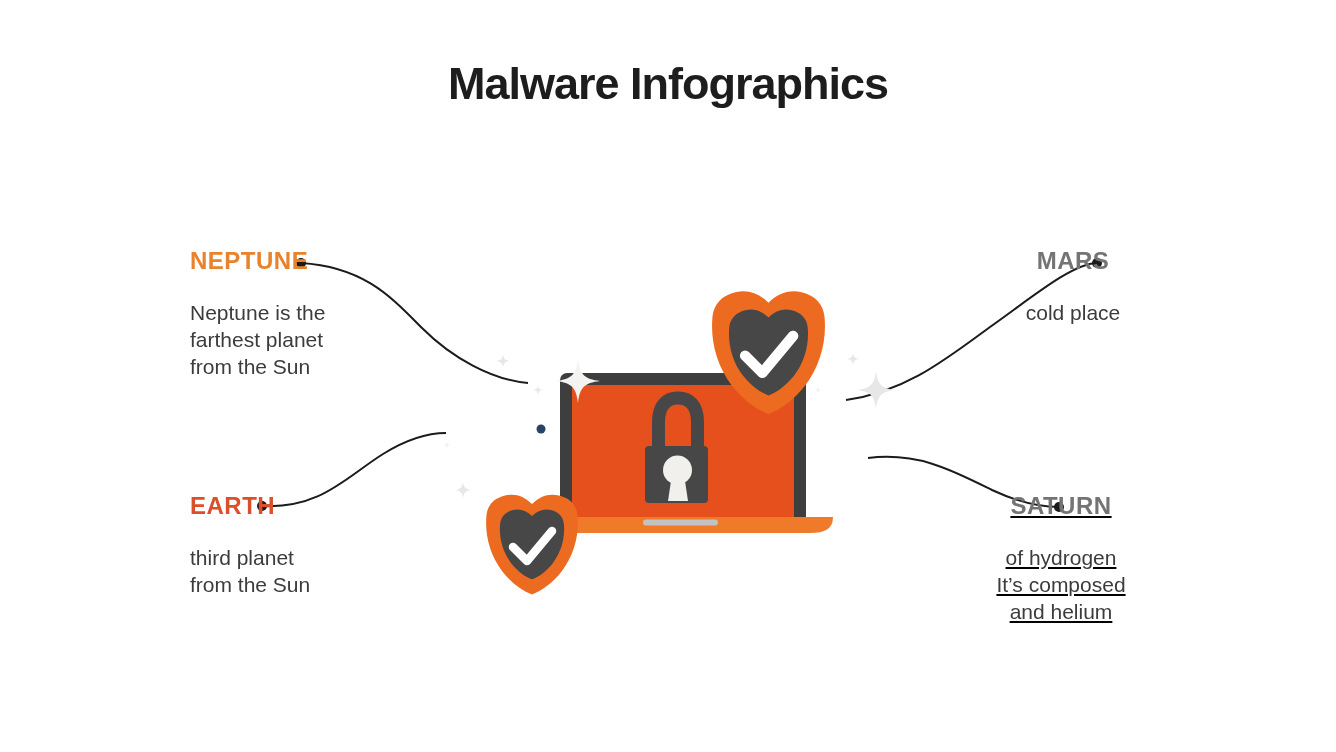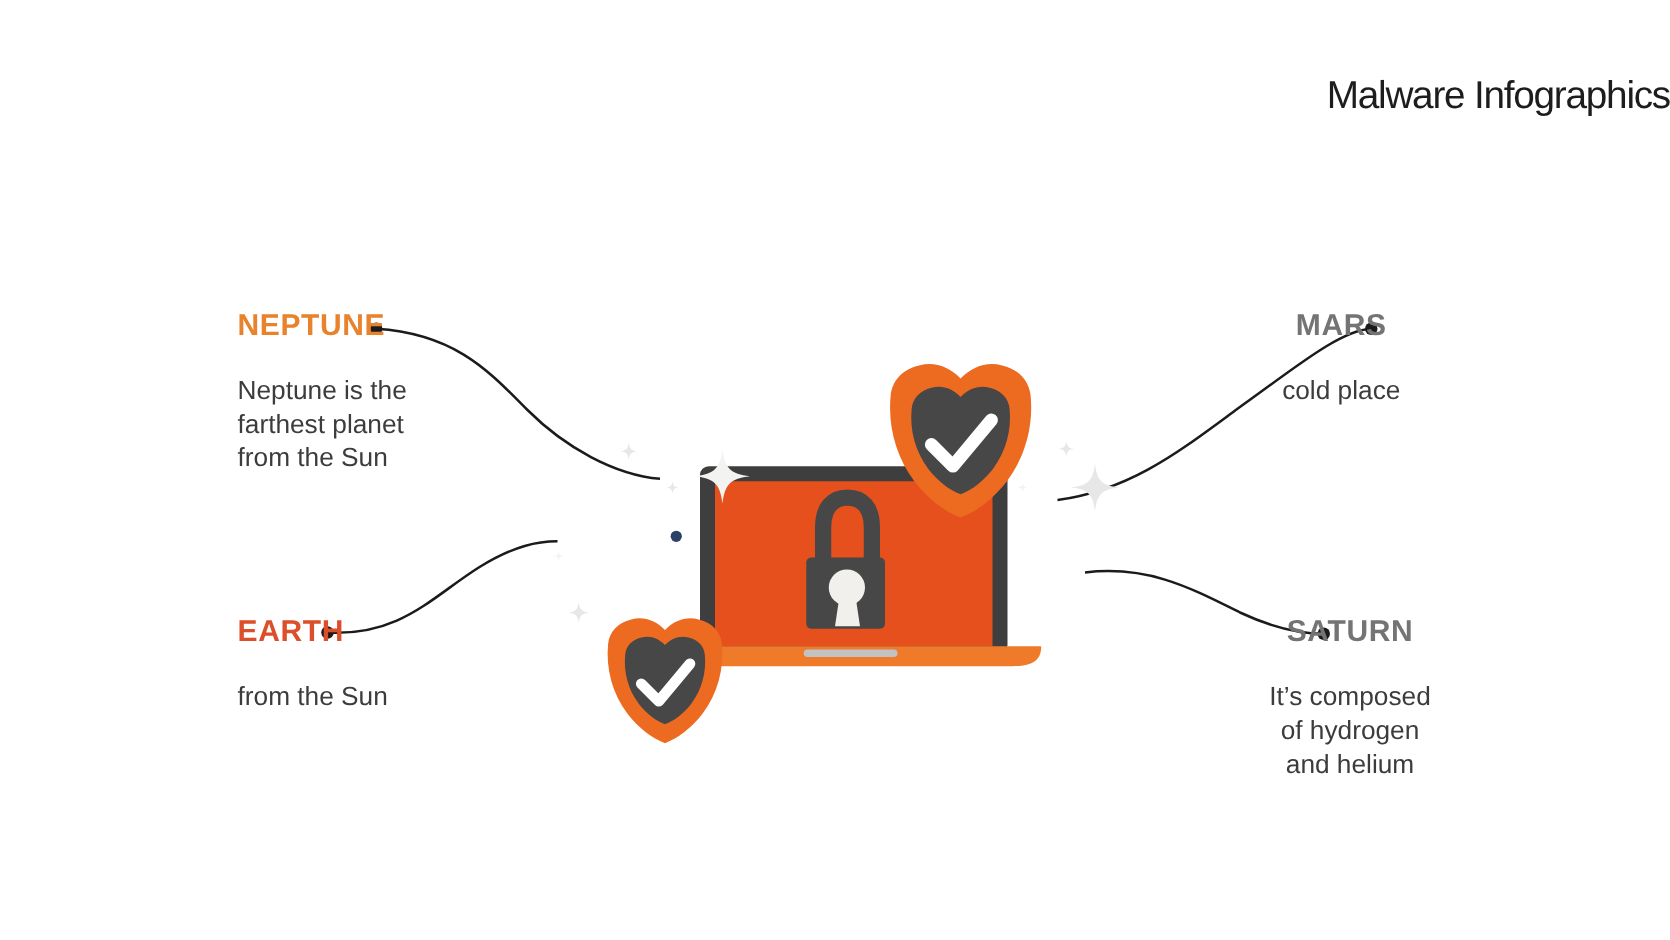--- a/index.html
+++ b/index.html
@@ -2,37 +2,37 @@
 <html style="--background: #ffffff; --title-text: #1d1d1d; --body-text: #3c3c3c; --neptune-label: #e8822c; --earth-label: #dc4f2b; --mars-label: #747474; --saturn-label: #747474; --connector: #1b1b1b; --bezel-gray: #3e3e3e; --screen-orange: #e5501d; --base-orange: #ef7b2a; --trackpad-gray: #c2c2c2; --shield-orange: #ed6b21; --dark-gray: #474747; --keyhole-white: #f1f0ec; --sparkle-gray: #e7e7e7; --sparkle-white: #f3f3f1; --blue-dot: #2b4265;"><head>
 <meta charset="utf-8">
 <style>
   html,body{margin:0;padding:0;background:#fff;}
   .slide{
     position:relative;width:1336px;height:752px;overflow:hidden;
     background:var(--background,#ffffff);
     font-family:"Liberation Sans",sans-serif;
   }
   .title{
-    position:absolute;top:58px;left:0;width:100%;text-align:right;
-    font-size:31px;font-weight:400;letter-spacing:-1px;
+    position:absolute;top:58px;left:0;width:100%;text-align:center;
+    font-size:45px;font-weight:700;letter-spacing:-1px;
     color:var(--title-text,#1d1d1d);margin:0;
   }
   .illustration-canvas{position:absolute;left:0;top:0;}
 
   .section{position:absolute;width:220px;margin-left:37px;}
   .section .label{
     font-size:24px;font-weight:700;letter-spacing:.5px;margin:0 0 25px 0;line-height:26px;
   }
   .section .line{font-size:21px;line-height:27px;color:var(--body-text,#3c3c3c);}
   .section.align-left{text-align:left;}
   .section.align-right{text-align:center;}
   #section-neptune{left:153px;top:248px;}
   #section-earth{left:153px;top:493px;}
   #section-mars{right:153px;top:248px;}
-  #section-saturn{right:146px;top:493px;}
+  #section-saturn{right:165px;top:493px;text-decoration:underline;}
   #section-neptune .label{color:var(--neptune-label,#e8822c);}
   #section-earth .label{color:var(--earth-label,#dc4f2b);}
   #section-mars .label{color:var(--mars-label,#747474);}
   #section-saturn .label{color:var(--saturn-label,#747474);}
 
   
   .connector{fill:none;stroke:var(--connector,#1b1b1b);stroke-width:2;}
   .connector-dot{fill:var(--connector,#1b1b1b);}
   .laptop-bezel{fill:var(--bezel-gray,#3e3e3e);}
   .laptop-screen{fill:var(--screen-orange,#e5501d);}
@@ -120,23 +120,24 @@
     <div class="line">from the Sun</div>
   </div>
 
   <div class="section align-right" id="section-mars">
     <h3 class="label">MARS</h3>
     <div class="line">cold place</div>
   </div>
 
   <div class="section align-left" id="section-earth">
     <h3 class="label">EARTH</h3>
+    <div class="line">third planet</div>
     <div class="line">from the Sun</div>
   </div>
 
   <div class="section align-right" id="section-saturn">
     <h3 class="label">SATURN</h3>
+    <div class="line">of hydrogen</div>
     <div class="line">It’s composed</div>
-    <div class="line">of hydrogen</div>
     <div class="line">and helium</div>
   </div>
 
 </div>
 
 </body></html>

